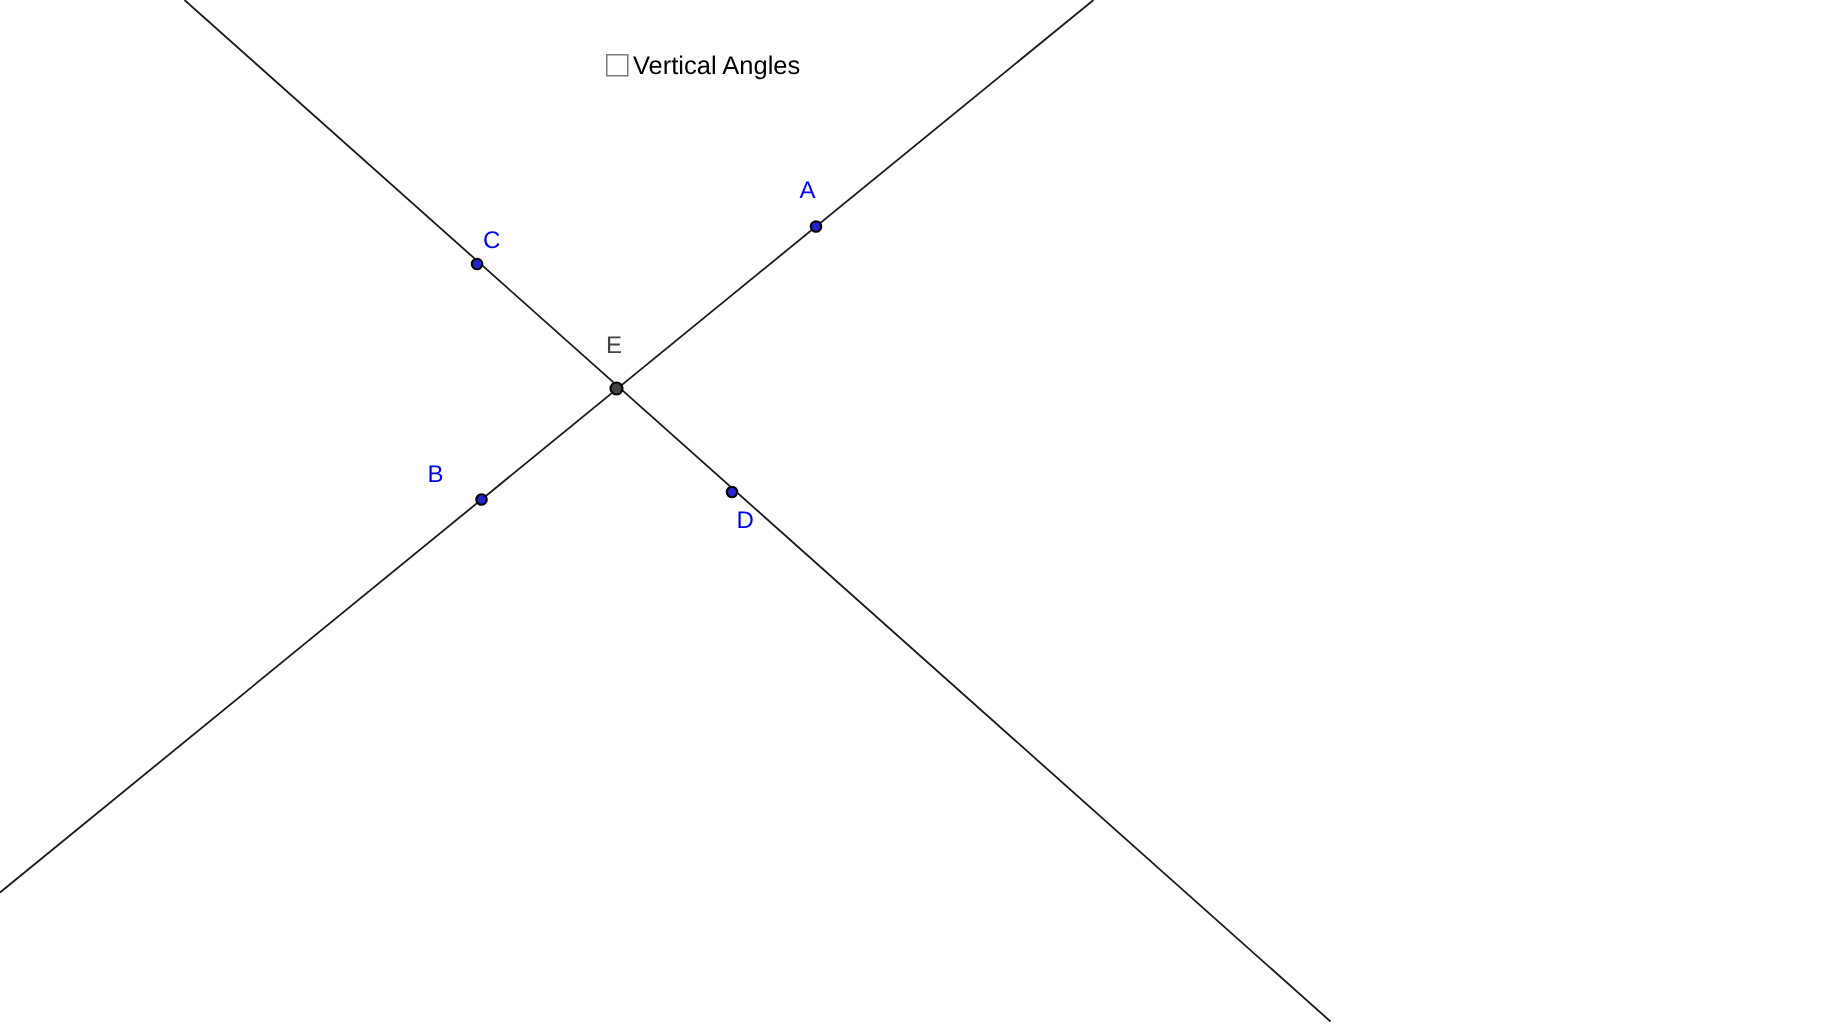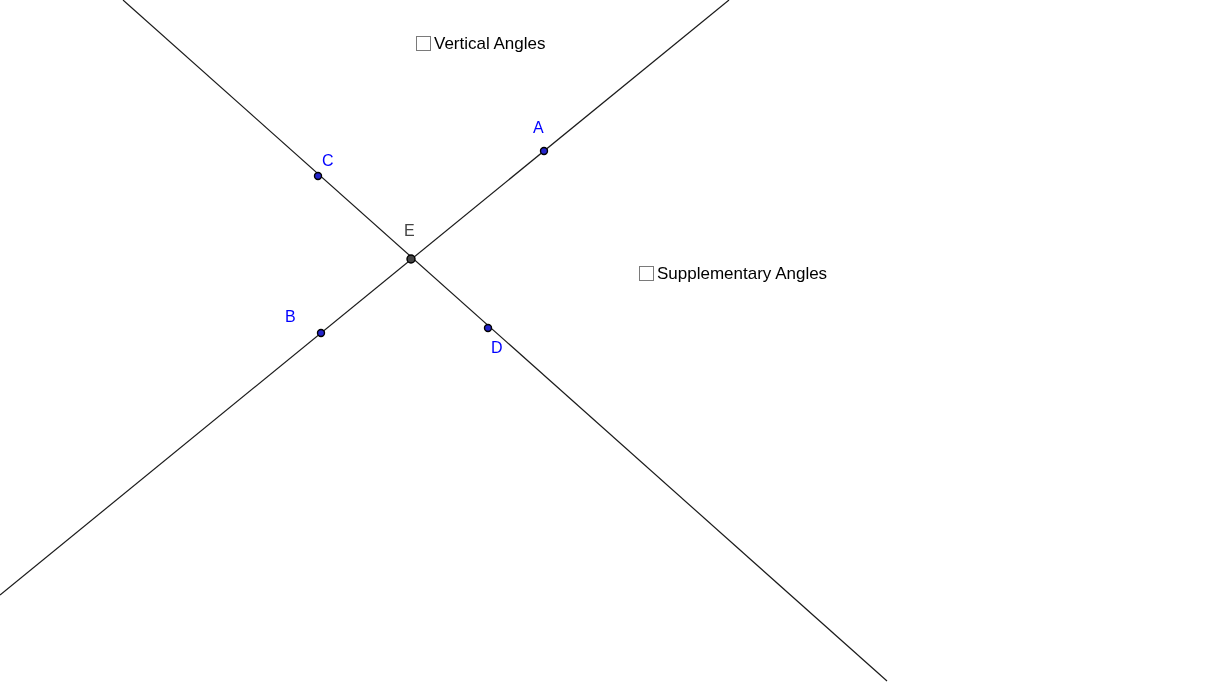--- a/index.html
+++ b/index.html
@@ -56,21 +56,21 @@
     text-align: center;
     font-size: 12px;
     line-height: 13px;
     color: #333;
   }
   .cb-text {
     font-size: 17px;
     color: #000000;
     line-height: 19px;
   }
-  .checkbox-vertical { left: 396px; top: 34px; padding-left: 20px; }
+  .checkbox-vertical { left: 384px; top: 34px; padding-left: 20px; }
   .checkbox-supplementary { left: 639px; top: 264px; }
 </style>
 </head>
 <body>
 
 <div class="stage">
 
   <svg id="geometry-svg" class="geometry-svg" width="1219" height="685" viewBox="0 0 1219 685">
       <line x1="123" y1="0" x2="887" y2="681" stroke="#1a1a1a" stroke-width="1.2"></line>
       <line x1="0" y1="595" x2="729" y2="0" stroke="#1a1a1a" stroke-width="1.2"></line>
@@ -87,18 +87,14 @@
       <div class="point-label" style="left: 322px; top: 153px; color: rgb(0, 0, 255);">C</div>
       <div class="point-label" style="left: 491px; top: 340px; color: rgb(0, 0, 255);">D</div>
       <div class="point-label" style="left: 404px; top: 223px; color: rgb(68, 68, 68);">E</div>
     </div>
 
   <label class="checkbox-control checkbox-vertical">
     <span class="cb-box" id="cb-box-0"></span>
     <span class="cb-text">Vertical Angles</span>
   </label>
 
-  <label class="checkbox-control checkbox-supplementary">
-    <span class="cb-box" id="cb-box-1"></span>
-    <span class="cb-text">Supplementary Angles</span>
-  </label>
 
 </div>
 
 </body></html>

